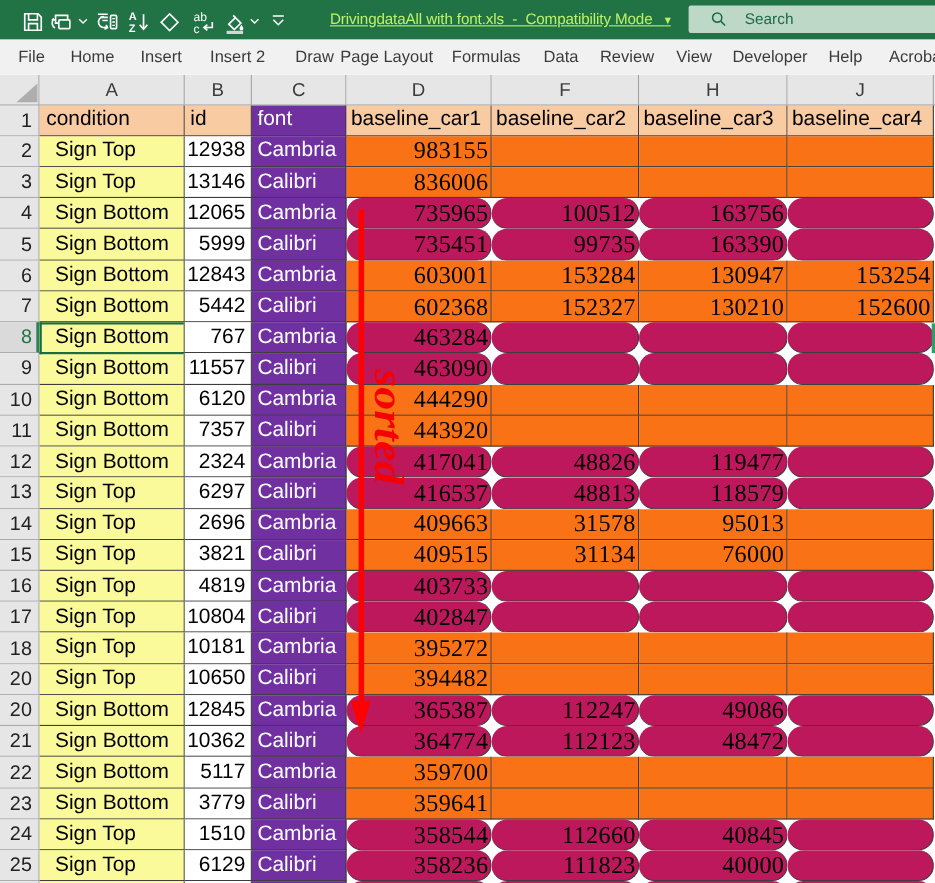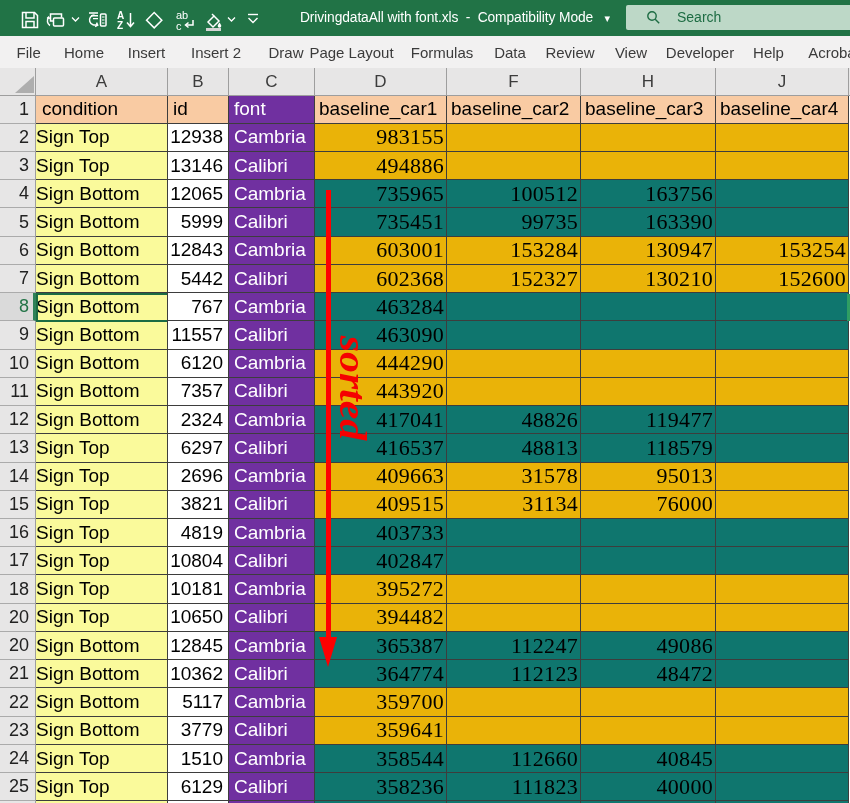--- a/index.html
+++ b/index.html
@@ -1,36 +1,36 @@
 <!DOCTYPE html>
 <html><head><meta charset="utf-8"><style>
 html,body{margin:0;padding:0;}
 body{width:850px;height:803px;overflow:hidden;position:relative;
  font-family:"Liberation Sans",sans-serif;background:#fff;}
 #titlebar{position:absolute;left:0;top:0;width:850px;height:36px;background:#217346;}
 #menubar{position:absolute;left:0;top:36px;width:850px;height:32px;background:#f2f1f1;}
 .mi{position:absolute;top:50%;transform:translate(-50%,-50%);font-size:15px;color:#3b3b3b;white-space:nowrap;}
 #search{position:absolute;left:626px;top:5px;width:230px;height:25px;background:#bdd8c7;border-radius:2px;}
 #search .stxt{position:absolute;left:51px;top:4px;font-size:14px;color:#1d6c43;}
-#ttl{position:absolute;left:300px;top:10px;font-size:13.8px;color:#ffffff;white-space:nowrap;letter-spacing:-0.1px;}
+#ttl{position:absolute;left:300px;top:10px;font-size:13.8px;color:#bef264;white-space:nowrap;letter-spacing:-0.1px;text-decoration:underline;}
 #sheet{position:absolute;left:0;top:68px;width:850px;height:735px;overflow:hidden;background:#fff;}
 .ch{position:absolute;top:0;height:26.5px;background:#e7e6e6;border-right:1px solid #9e9e9e;border-bottom:1px solid #9e9e9e;
  text-align:center;font-size:17px;color:#3c3c3c;line-height:27px;}
 table{position:absolute;left:0;top:27.5px;border-collapse:separate;border-spacing:0;table-layout:fixed;width:853px;}
 td{padding:0;overflow:hidden;white-space:nowrap;font-size:19px;color:#000;height:28.24px;box-sizing:border-box;}
 td.rn{background:#e7e6e6;border-right:1px solid #9e9e9e;border-bottom:1px solid #ababab;
  text-align:right;padding-right:6px;font-size:18px;color:#222;}
 td.c{border-right:1px solid #3d3d3d;border-bottom:1px solid #3d3d3d;}
-td.a{background:#fafa9b;padding-left:0;}
+td.a{background:#fafa9b;padding-left:14px;}
 td.b{background:#fff;text-align:right;padding-right:5px;}
 td.f{background:#7030a0;color:#fff;padding-left:5px;}
 td.n{font-family:"Liberation Serif",serif;font-size:22px;text-align:right;padding-right:2px;letter-spacing:0.3px;}
 td.o{background:#f9cba3;}
-td.w{background:#0f766e;}
-td.g{background:#eab308;}
+td.w{background:#be185d;border-radius:14px;}
+td.g{background:#f97316;}
 .icon{position:absolute;top:0;}
 </style></head>
 <body>
 <div id="titlebar">
 <svg class="icon" style="left:19.0px;top:8.5px;" width="22" height="22" viewBox="0 0 22 22">
       <path d="M3.5 3.5h12l3 3v12h-15z" stroke="#fff" fill="none" stroke-width="1.5"></path>
       <path d="M7 3.5v5.5h8V3.5" stroke="#fff" fill="none" stroke-width="1.5"></path>
       <path d="M7 18.5v-6h8v6" stroke="#fff" fill="none" stroke-width="1.5"></path>
     </svg>
     <svg class="icon" style="left:44.6px;top:8.5px;" width="22" height="22" viewBox="0 0 22 22">
@@ -145,21 +145,21 @@
           <td class="c n g"></td>
           <td class="c n g"></td>
           <td class="c n g"></td>
           <td class="x"></td>
         </tr>
         <tr>
           <td class="rn" style="">3</td>
           <td class="c a">Sign Top</td>
           <td class="c b">13146</td>
           <td class="c f">Calibri</td>
-          <td class="c n g">494886</td>
+          <td class="c n g">836006</td>
           <td class="c n g"></td>
           <td class="c n g"></td>
           <td class="c n g"></td>
           <td class="x"></td>
         </tr>
         <tr>
           <td class="rn" style="">4</td>
           <td class="c a">Sign Bottom</td>
           <td class="c b">12065</td>
           <td class="c f">Cambria</td>

